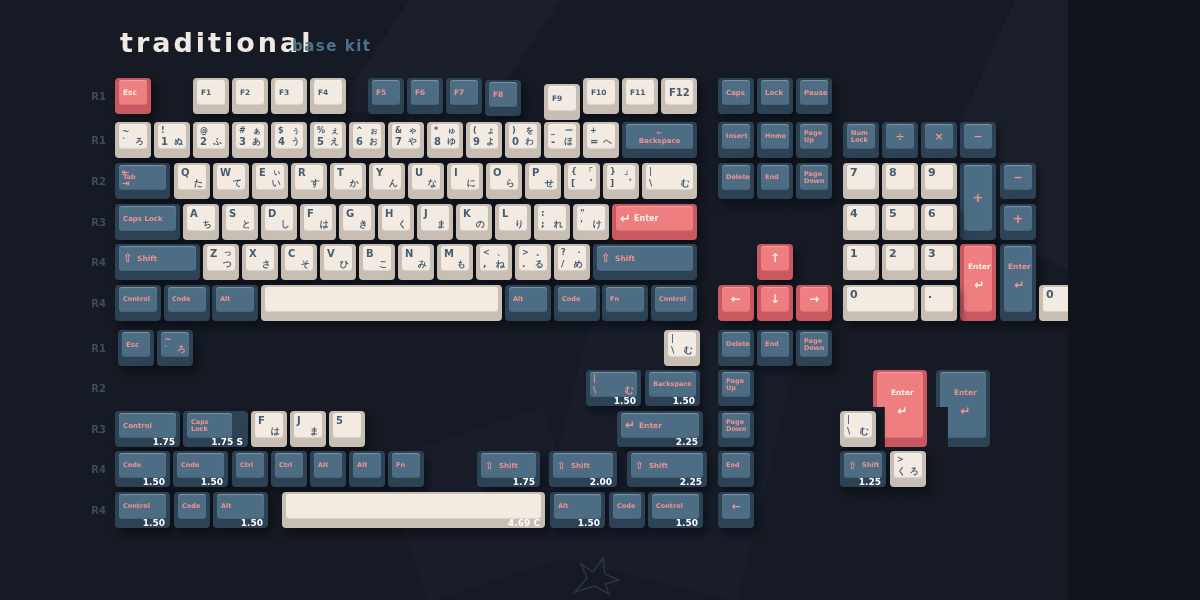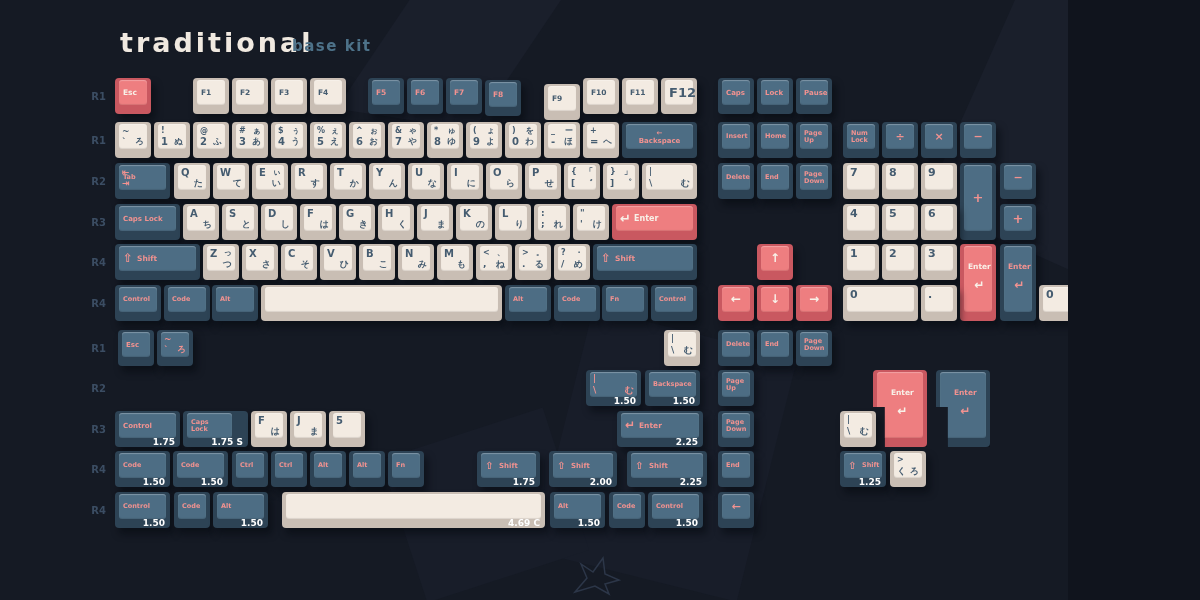--- a/index.html
+++ b/index.html
@@ -117,21 +117,21 @@
           <span class="lg p-ml" style="font-size: 7.5px;">F10</span>
         </div>
       </div>
       <div class="key c-cr" style="left: 622px; top: 78px; width: 36px; height: 36px;">
         <div class="top">
           <span class="lg p-ml" style="font-size: 7.5px;">F11</span>
         </div>
       </div>
       <div class="key c-cr" style="left: 661px; top: 78px; width: 36px; height: 36px;">
         <div class="top">
-          <span class="lg p-ml" style="font-size: 13px;">F12</span>
+          <span class="lg p-ml" style="font-size: 10px;">F12</span>
         </div>
       </div>
       <div class="key c-bl" style="left: 718px; top: 78px; width: 36px; height: 36px;">
         <div class="top">
           <span class="lg p-ml" style="font-size: 7px;">Caps</span>
         </div>
       </div>
       <div class="key c-bl" style="left: 757px; top: 78px; width: 36px; height: 36px;">
         <div class="top">
           <span class="lg p-ml" style="font-size: 7px;">Lock</span>

